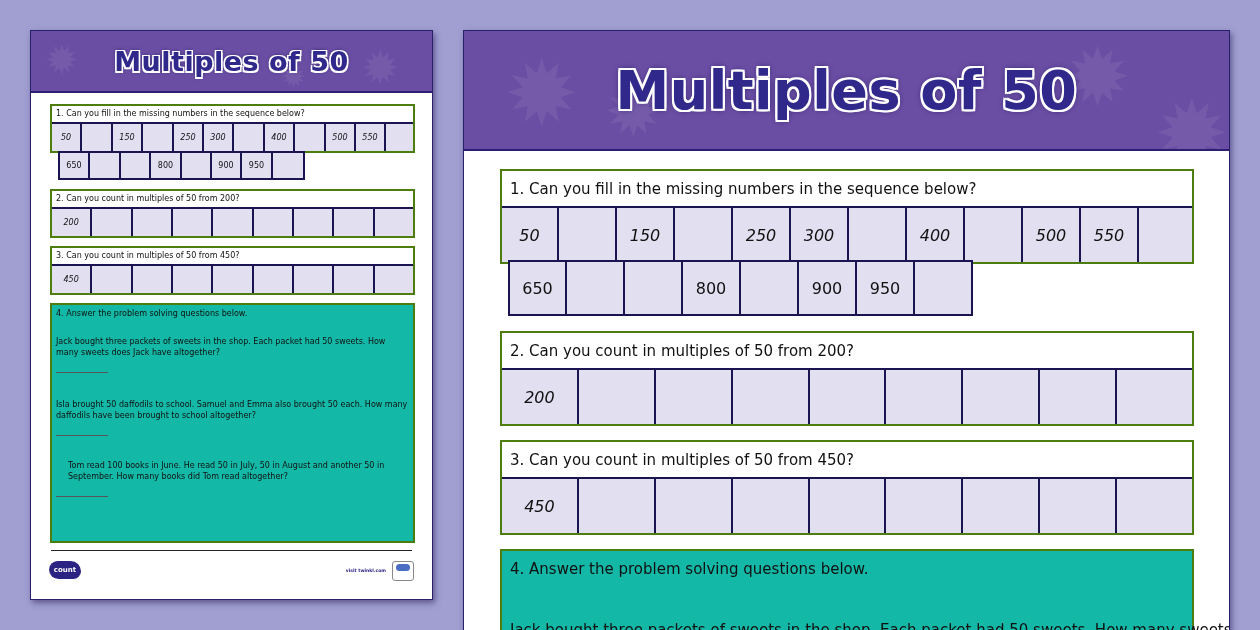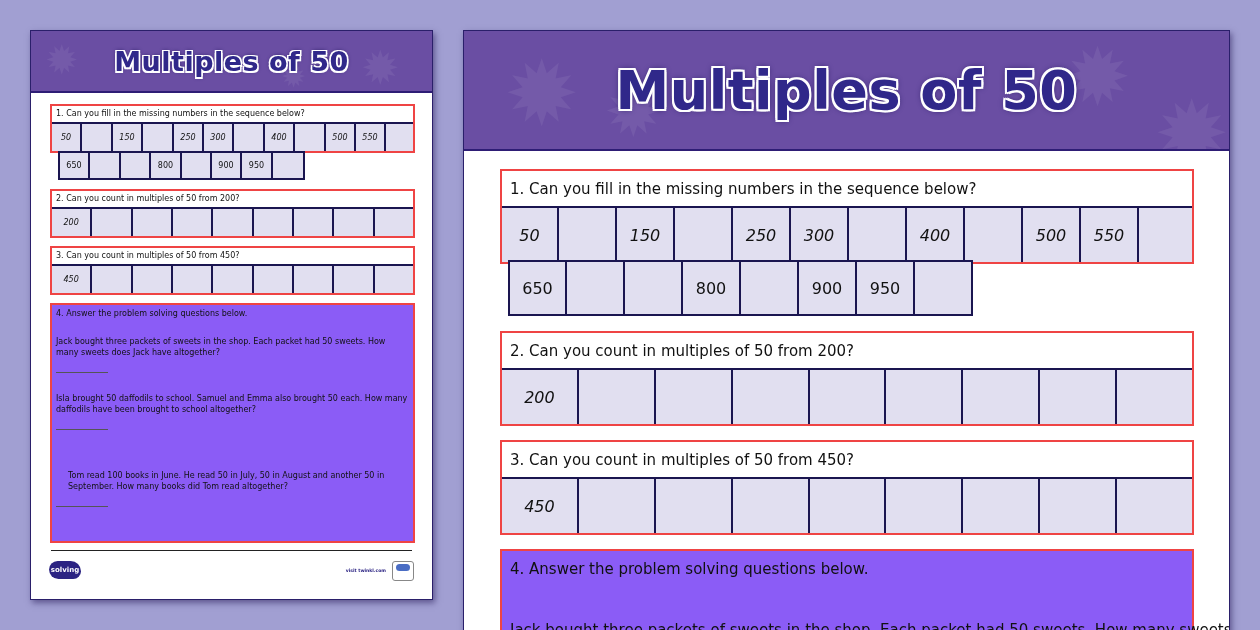--- a/index.html
+++ b/index.html
@@ -12,21 +12,21 @@
 
   .banner { position: relative; background: #6a4ea3; overflow: hidden; border-bottom: 2px solid #2e1d75; display: flex; align-items: center; justify-content: center; }
   .small .banner { height: 62px; }
   .large .banner { height: 120px; }
   .star { position: absolute; color: rgba(255,255,255,0.07); pointer-events: none; }
   .title { position: relative; font-family: "DejaVu Sans", sans-serif; font-weight: bold; color: #30288a; letter-spacing: 0.5px;
     text-shadow: -2px -2px 0 #fff, 2px -2px 0 #fff, -2px 2px 0 #fff, 2px 2px 0 #fff, 0 -2px 0 #fff, 0 2px 0 #fff, -2px 0 0 #fff, 2px 0 0 #fff, 0 0 6px #1c1256; }
   .small .title { font-size: 27px; text-shadow: -1.5px -1.5px 0 #fff, 1.5px -1.5px 0 #fff, -1.5px 1.5px 0 #fff, 1.5px 1.5px 0 #fff, 0 0 4px #1c1256; }
   .large .title { font-size: 54px; }
 
-  .qbox { position: absolute; border: 2px solid #ef4444; background: #8b5cf6; }
+  .qbox { position: absolute; border: 2px solid #4d7c0f; background: #14b8a6; }
   .qhead { background: #fff; border-bottom: 2px solid #1a1550; font-family: "DejaVu Sans", sans-serif; color: #111; white-space: nowrap; overflow: hidden; }
   .cells { display: flex; font-style: italic; }
   .cell { background: #e1dff0; border-right: 2px solid #1a1550; display: flex; align-items: center; justify-content: center; color: #111; font-family: "DejaVu Sans", sans-serif; }
   .cell:last-child { border-right: none; }
   .row2 { position: absolute; display: flex; border: 2px solid #1a1550; border-top: none; margin-left: 8px; }
 
   
   .small .qhead { font-size: 8px; padding: 3px 4px; height: 18px; }
   .small .cell { height: 27px; font-size: 8px; }
   .large .qhead { font-size: 15px; padding: 9px 8px; height: 37px; }
@@ -107,28 +107,28 @@
       <div class="cell" style="flex:1"></div>
       <div class="cell" style="flex:1"></div>
       <div class="cell" style="flex:1"></div>
     </div>
   </div>
 
   <div class="qbox" style="left:19px;top:272px;width:365px;height:240px;">
     <div style="font-size:8px;padding:4px 4px;">4. Answer the problem solving questions below.</div>
     <div class="ps-text" style="margin-top:14px;">Jack bought three packets of sweets in the shop. Each packet had 50 sweets. How many sweets does Jack have altogether?</div>
     <div class="ans-line" style="margin-top:14px;"></div>
-    <div class="ps-text" style="margin-top:20px;">Isla brought 50 daffodils to school. Samuel and Emma also brought 50 each. How many daffodils have been brought to school altogether?</div>
+    <div class="ps-text" style="margin-top:26px;">Isla brought 50 daffodils to school. Samuel and Emma also brought 50 each. How many daffodils have been brought to school altogether?</div>
     <div class="ans-line" style="margin-top:14px;"></div>
-    <div class="ps-text" style="margin-top:40px;padding-left:16px;">Tom read 100 books in June. He read 50 in July, 50 in August and another 50 in September. How many books did Tom read altogether?</div>
+    <div class="ps-text" style="margin-top:24px;padding-left:16px;">Tom read 100 books in June. He read 50 in July, 50 in August and another 50 in September. How many books did Tom read altogether?</div>
     <div class="ans-line" style="margin-top:14px;"></div>
   </div>
 
   <div class="footer-rule"></div>
-  <div class="logo">solving</div>
+  <div class="logo">count</div>
   <div class="visit">visit twinkl.com</div>
   <div class="badge"></div>
 </div>
 
 <div class="sheet large">
   <div class="banner">
     <span class="star" style="left:40px;top:10px;font-size:90px;">✹</span>
     <span class="star" style="left:140px;top:40px;font-size:70px;">✹</span>
     <span class="star" style="left:600px;top:0px;font-size:80px;">✹</span>
     <span class="star" style="left:690px;top:50px;font-size:90px;">✹</span>

